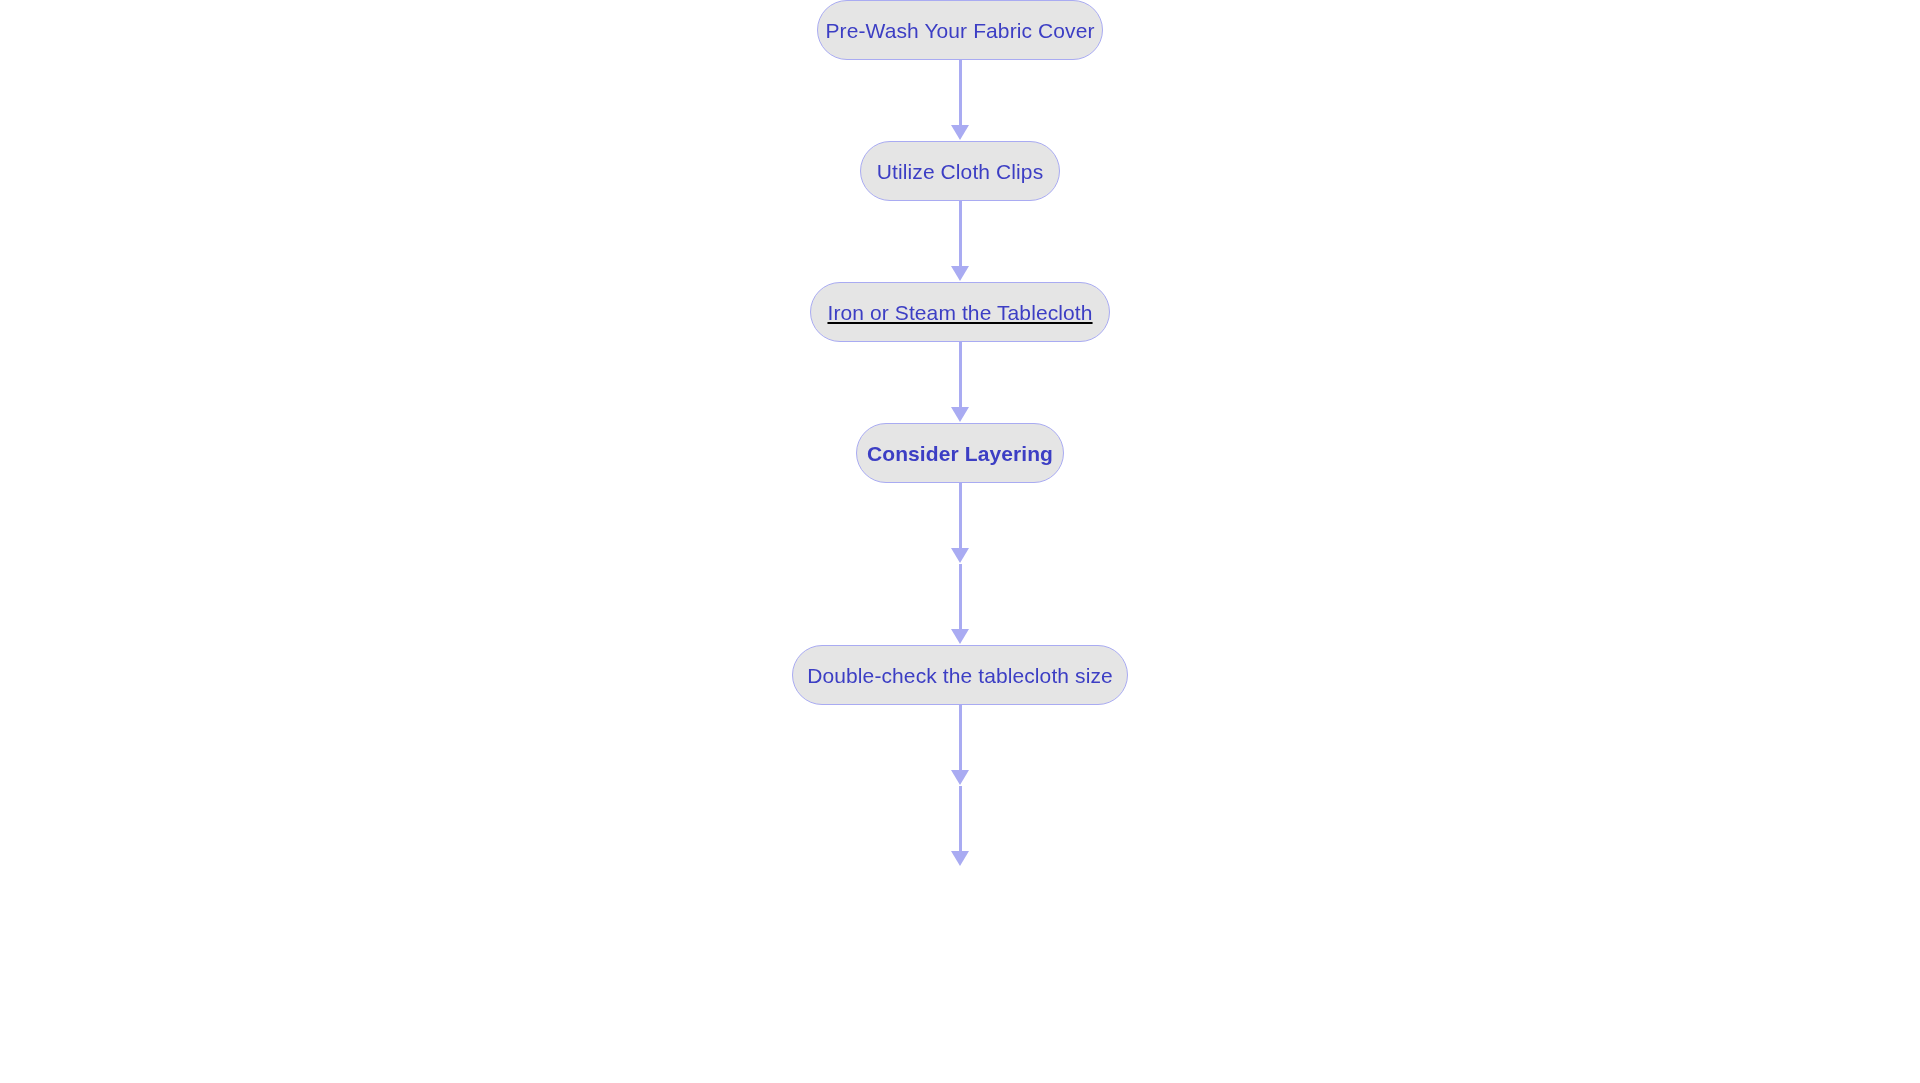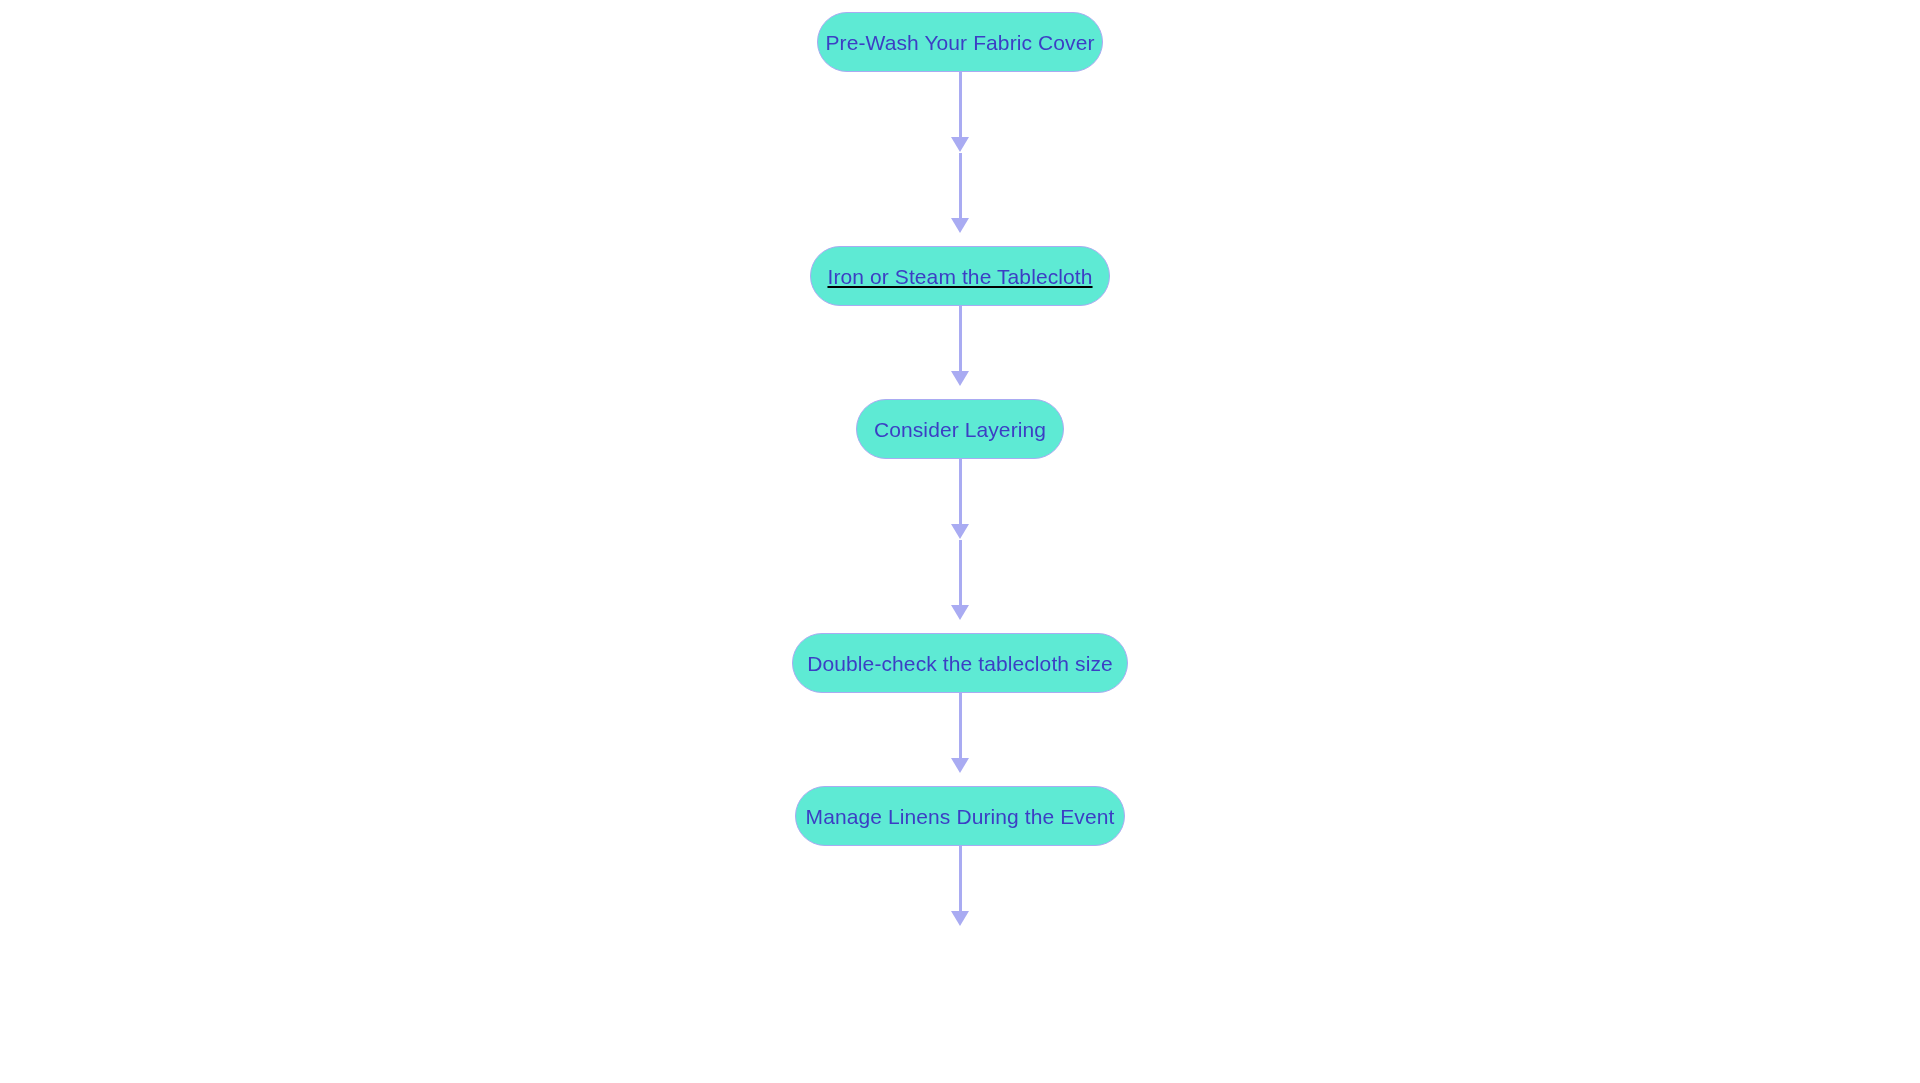--- a/index.html
+++ b/index.html
@@ -33,26 +33,25 @@
   }
 
   
   .flow-node {
     position: relative;
     height: 60px;
     box-sizing: border-box;
     display: flex;
     align-items: center;
     justify-content: center;
-    background: #5eead4;
+    background: #e5e5e5;
     border: 1px solid #a9abf2;
     border-radius: 30px;
     padding: 0 26px;
     white-space: nowrap;
-    margin-top: 12px;
   }
 
   .flow-node-label {
     font-family: "Liberation Sans", sans-serif;
     font-size: 21px;
     line-height: 1;
     color: #3c3ec4;
     letter-spacing: 0.1px;
     user-select: none;
   }
@@ -80,41 +79,44 @@
     border-left: 9px solid transparent;
     border-right: 9px solid transparent;
     border-top: 15px solid #a9abf2;
     margin-top: -1px;
   }
 
   
   .w-1 { width: 286px; }
   .w-2 { width: 200px; }
   .w-3 { width: 300px; text-decoration: underline; }
-  .w-4 { width: 208px; }
+  .w-4 { width: 208px; font-weight: bold; }
   .w-5 { width: 224px; }
   .w-6 { width: 336px; text-align: right; }
   .w-7 { width: 330px; }
   .w-8 { width: 336px; }
 </style>
 </head>
 <body>
 
 <div id="flowchart-canvas">
   <div class="flow-column">
 
     <div class="flow-node w-1">
       <span class="flow-node-label">Pre-Wash Your Fabric Cover</span>
     </div>
 
     <div class="flow-connector">
       <div class="connector-line"></div>
       <div class="connector-arrow"></div>
     </div>
 
+    <div class="flow-node w-2">
+      <span class="flow-node-label">Utilize Cloth Clips</span>
+    </div>
 
     <div class="flow-connector">
       <div class="connector-line"></div>
       <div class="connector-arrow"></div>
     </div>
 
     <div class="flow-node w-3">
       <span class="flow-node-label">Iron or Steam the Tablecloth</span>
     </div>
 
@@ -140,23 +142,20 @@
 
     <div class="flow-node w-6">
       <span class="flow-node-label">Double-check the tablecloth size</span>
     </div>
 
     <div class="flow-connector">
       <div class="connector-line"></div>
       <div class="connector-arrow"></div>
     </div>
 
-    <div class="flow-node w-7">
-      <span class="flow-node-label">Manage Linens During the Event</span>
-    </div>
 
     <div class="flow-connector">
       <div class="connector-line"></div>
       <div class="connector-arrow"></div>
     </div>
 
 
   </div>
 </div>
 

